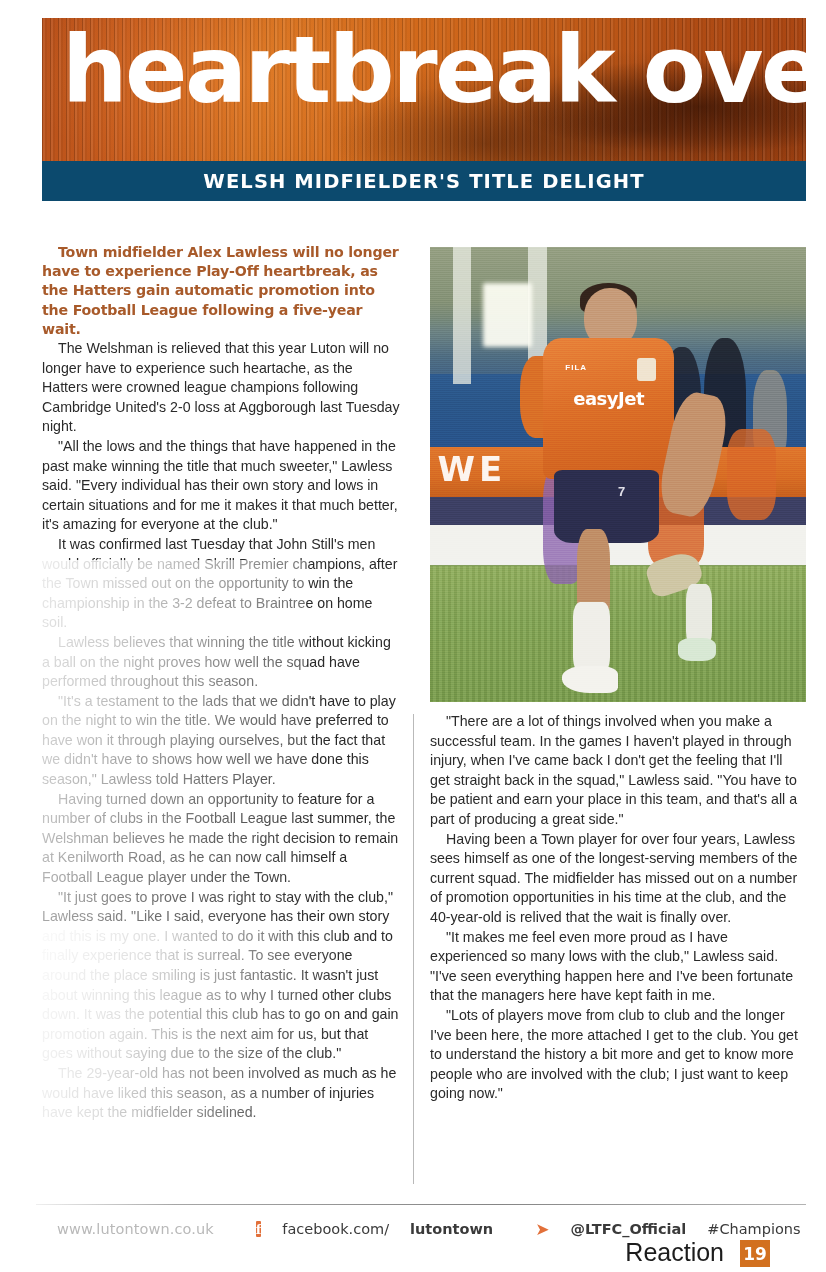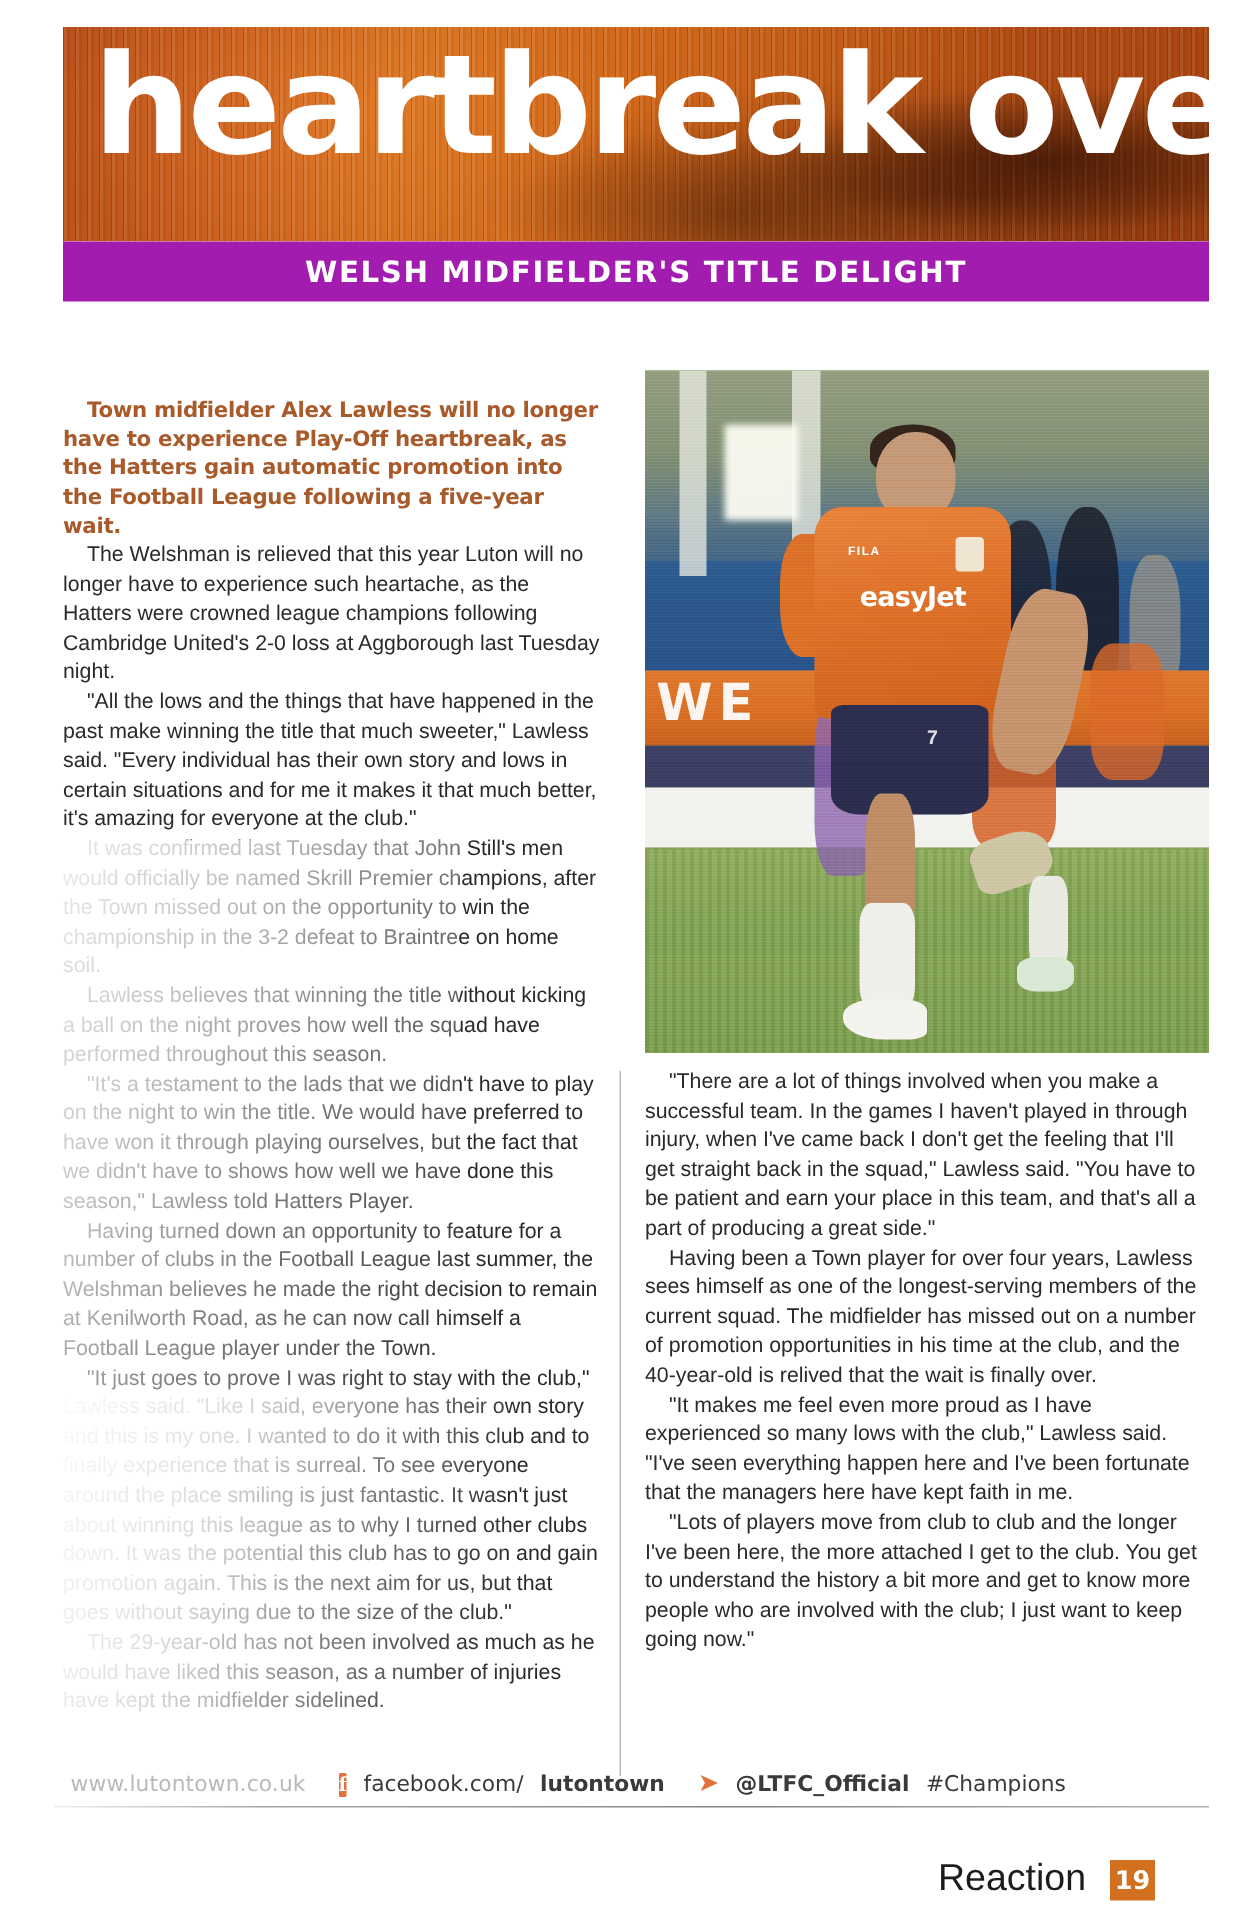--- a/index.html
+++ b/index.html
@@ -31,21 +31,21 @@
   .mast-title{
     position:absolute;left:20px;top:6px;right:6px;
     font-size:92px;line-height:1.02;font-weight:700;color:#fff;
     letter-spacing:-2.5px;white-space:nowrap;
     font-family:"DejaVu Sans","Liberation Sans",sans-serif;
   }
 
   
   .subbar{
     position:absolute;left:42px;top:161px;width:764px;height:40px;
-    background:#a21caf;display:flex;align-items:center;justify-content:center;
+    background:#0c4a6e;display:flex;align-items:center;justify-content:center;
   }
   .subbar span{
     color:#fff;font-size:19.5px;font-weight:700;letter-spacing:1.1px;
     font-family:"DejaVu Sans","Liberation Sans",sans-serif;
   }
 
   
   .photo{position:absolute;left:430px;top:247px;width:376px;height:455px;overflow:hidden;background:#7d9a57;}
   .ph-crowd{position:absolute;left:0;top:0;width:100%;height:46%;
     background:linear-gradient(180deg,#8d9a7c 0%,#93a07f 26%,#5d7fa8 40%,#2f5d92 52%,#2a5689 74%,#27528a 100%);}
@@ -88,21 +88,21 @@
   .player-boot2{position:absolute;left:58%;top:68%;width:14%;height:8%;background:#cfc6a4;border-radius:30% 45% 35% 25%;transform:rotate(-18deg);}
   .oth-sock{position:absolute;left:68%;top:74%;width:7%;height:14%;background:#e9eae2;border-radius:25%;}
   .oth-boot{position:absolute;left:66%;top:86%;width:10%;height:5%;background:#d8e8d4;border-radius:35%;}
   .ph-grain{position:absolute;inset:0;
     background-image:repeating-linear-gradient(0deg,rgba(255,255,255,.055) 0 1px,rgba(0,0,0,.035) 1px 2px);
     mix-blend-mode:overlay;}
 
   
   .col{position:absolute;font-size:14.2px;line-height:19.6px;color:#2a2a2a;
        font-family:"Liberation Sans",sans-serif;text-align:left;}
-  .col-left{left:42px;top:265px;width:358px;}
+  .col-left{left:42px;top:243px;width:358px;}
   .col-right{left:430px;top:712px;width:376px;}
   .col p{margin:0;text-indent:16px;}
   .standfirst{
     color:#a85a2a;font-weight:700;font-size:14.2px;line-height:19.2px;
     text-indent:16px;margin:0 0 1px 0;
     font-family:"DejaVu Sans","Liberation Sans",sans-serif;letter-spacing:-.2px;
   }
   
   .fade-mask{
     position:absolute;left:36px;top:560px;width:270px;height:640px;pointer-events:none;
@@ -112,21 +112,21 @@
     position:absolute;left:36px;top:930px;width:300px;height:270px;pointer-events:none;
     background:linear-gradient(105deg,rgba(255,255,255,.95) 0%,rgba(255,255,255,.78) 30%,rgba(255,255,255,.40) 58%,rgba(255,255,255,.08) 82%,rgba(255,255,255,0) 100%);
   }
 
   
   .colrule{position:absolute;left:413px;top:714px;width:1px;height:470px;background:#b9b9b9;}
 
   
   .footrule{position:absolute;left:36px;top:1204px;width:770px;height:1px;
     background:linear-gradient(90deg,rgba(190,190,190,.25) 0%,rgba(150,150,150,.85) 18%,rgba(120,120,120,.9) 60%,rgba(160,160,160,.8) 100%);}
-  .footer{position:absolute;left:36px;top:1164px;width:560px;height:34px;display:flex;align-items:flex-end;gap:11px;
+  .footer{position:absolute;left:36px;top:1212px;width:560px;height:34px;display:flex;align-items:center;gap:21px;
     font-size:14.5px;color:#3a3a3a;font-family:"DejaVu Sans","Liberation Sans",sans-serif;}
   .foot-web{color:#b9b9b9;letter-spacing:.1px;}
   .foot-sep{display:inline-block;width:5px;}
   .ic-web{width:7px;height:15px;background:linear-gradient(180deg,#e2enone,#e08040);background:#e08040;opacity:.55;display:inline-block;}
   .ic-fb{width:16px;height:16px;background:#e2703a;color:#fff;font-weight:700;font-size:13px;
     display:inline-flex;align-items:center;justify-content:center;font-family:"DejaVu Serif",serif;border-radius:1px;}
   .ic-tw{color:#e2703a;font-size:17px;line-height:1;}
   .foot-b{font-weight:700;}
   .reaction{position:absolute;right:56px;top:1208px;display:flex;align-items:flex-end;gap:16px;}
   .reaction-label{font-size:25px;color:#1c1c1c;font-family:"Liberation Sans",sans-serif;}

